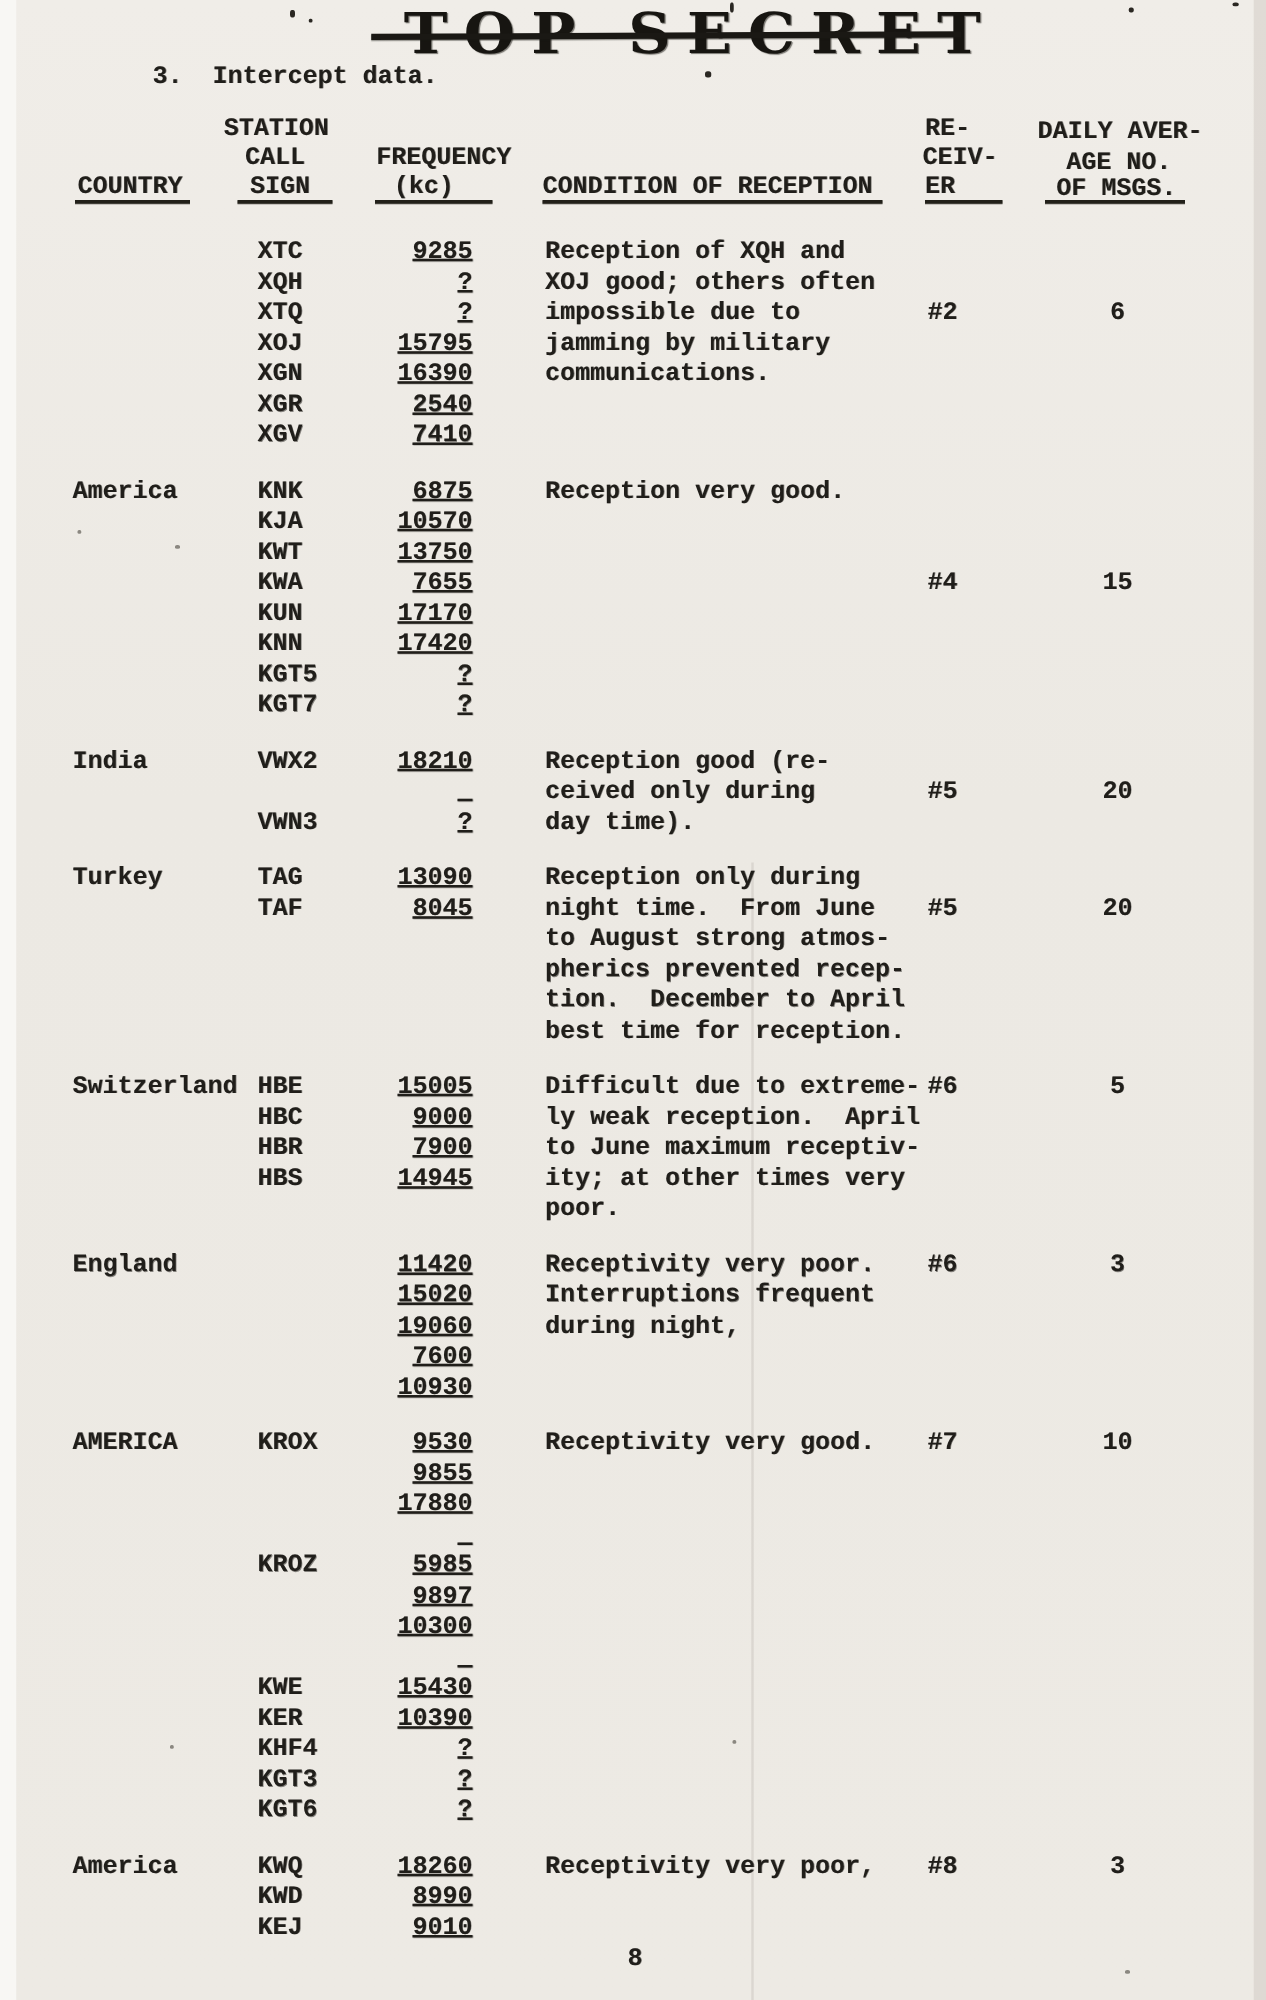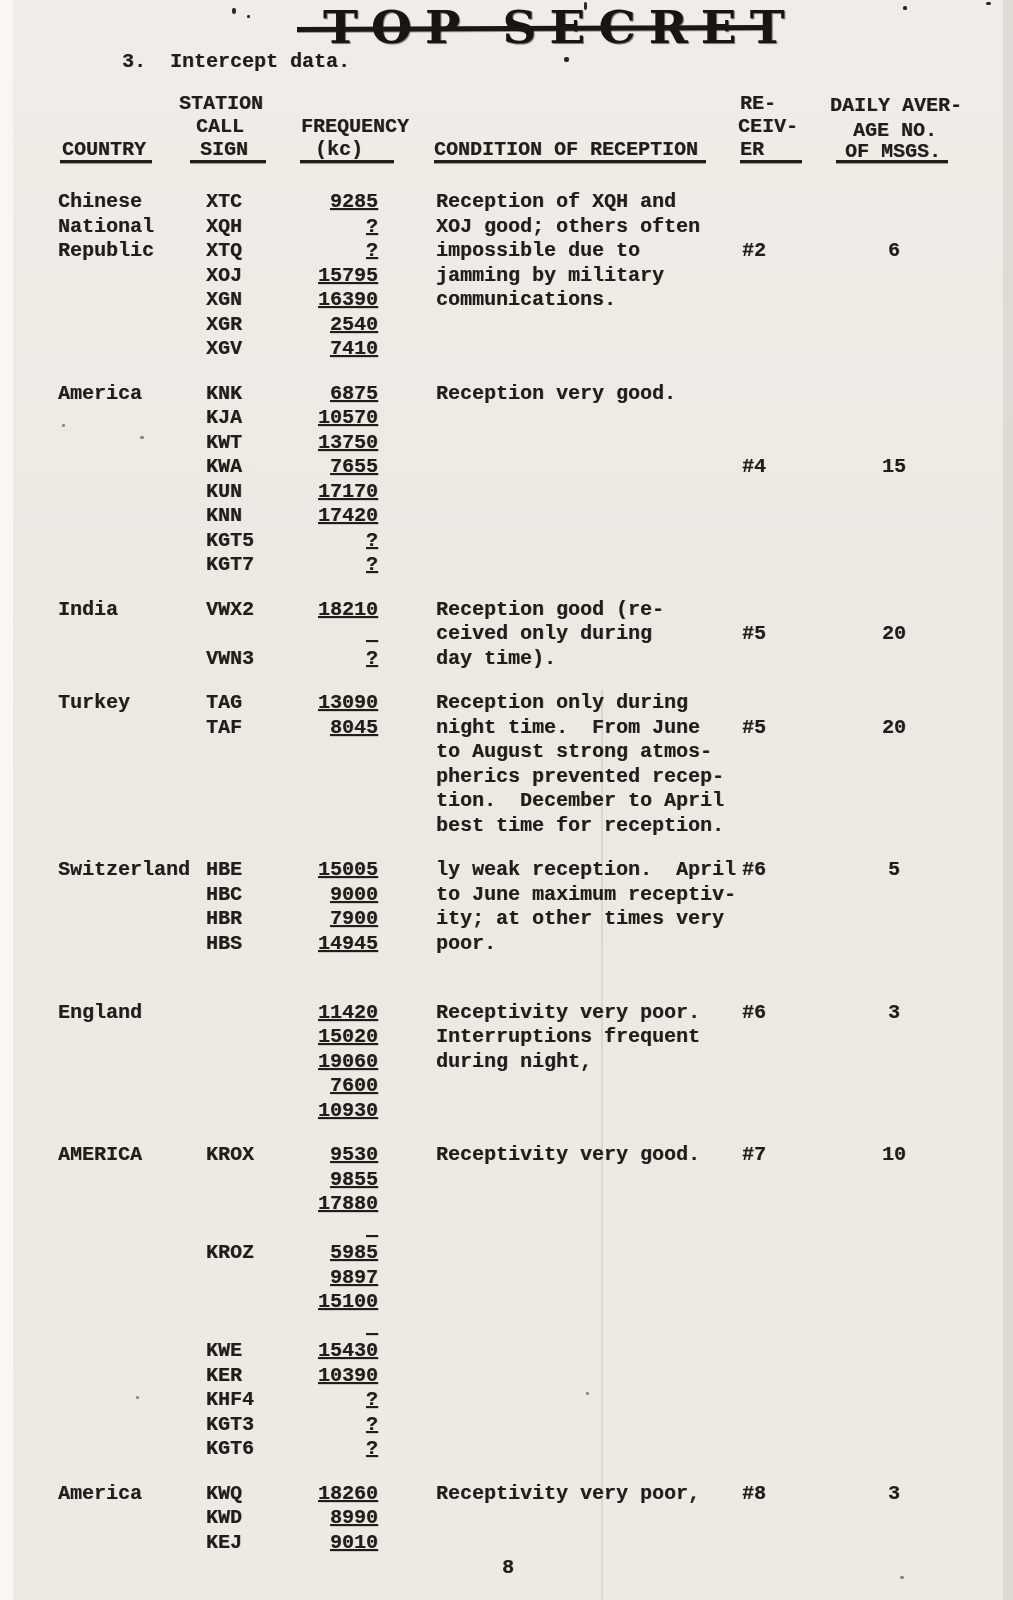--- a/index.html
+++ b/index.html
@@ -95,25 +95,20 @@
 
   <div class="hline" style="left:60px;width:92px;"></div>
   <div class="hline" style="left:190px;width:76px;"></div>
   <div class="hline" style="left:300px;width:94px;"></div>
   <div class="hline" style="left:434px;width:272px;"></div>
   <div class="hline" style="left:740px;width:62px;"></div>
   <div class="hline" style="left:836px;width:112px;"></div>
 
   <div class="table-body">
       <div class="block" style="height: 171.5px;">
-        <div class="tcol tw col-country">
-          <div class="tline">Chinese</div>
-          <div class="tline">National</div>
-          <div class="tline">Republic</div>
-        </div>
         <div class="tcol tw col-call">
           <div class="tline">XTC</div>
           <div class="tline">XQH</div>
           <div class="tline">XTQ</div>
           <div class="tline">XOJ</div>
           <div class="tline">XGN</div>
           <div class="tline">XGR</div>
           <div class="tline">XGV</div>
         </div>
         <div class="tcol tw col-freq">
@@ -250,20 +245,21 @@
           <div class="tline">HBR</div>
           <div class="tline">HBS</div>
         </div>
         <div class="tcol tw col-freq">
           <div class="tline">15005</div>
           <div class="tline">9000</div>
           <div class="tline">7900</div>
           <div class="tline">14945</div>
         </div>
         <div class="tcol tw col-cond">
+          <div class="tline">Difficult due to extreme-</div>
           <div class="tline">ly weak reception.  April</div>
           <div class="tline">to June maximum receptiv-</div>
           <div class="tline">ity; at other times very</div>
           <div class="tline">poor.</div>
         </div>
         <div class="tcol tw col-recv">
           <div class="tline">#6</div>
         </div>
         <div class="tcol tw col-msgs">
           <div class="tline">5</div>
@@ -311,21 +307,21 @@
           <div class="tline">KGT3</div>
           <div class="tline">KGT6</div>
         </div>
         <div class="tcol tw col-freq">
           <div class="tline">9530</div>
           <div class="tline">9855</div>
           <div class="tline">17880</div>
           <div class="tline">&nbsp;</div>
           <div class="tline">5985</div>
           <div class="tline">9897</div>
-          <div class="tline">15100</div>
+          <div class="tline">10300</div>
           <div class="tline">&nbsp;</div>
           <div class="tline">15430</div>
           <div class="tline">10390</div>
           <div class="tline">?</div>
           <div class="tline">?</div>
           <div class="tline">?</div>
         </div>
         <div class="tcol tw col-cond">
           <div class="tline">Receptivity very good.</div>
         </div>

